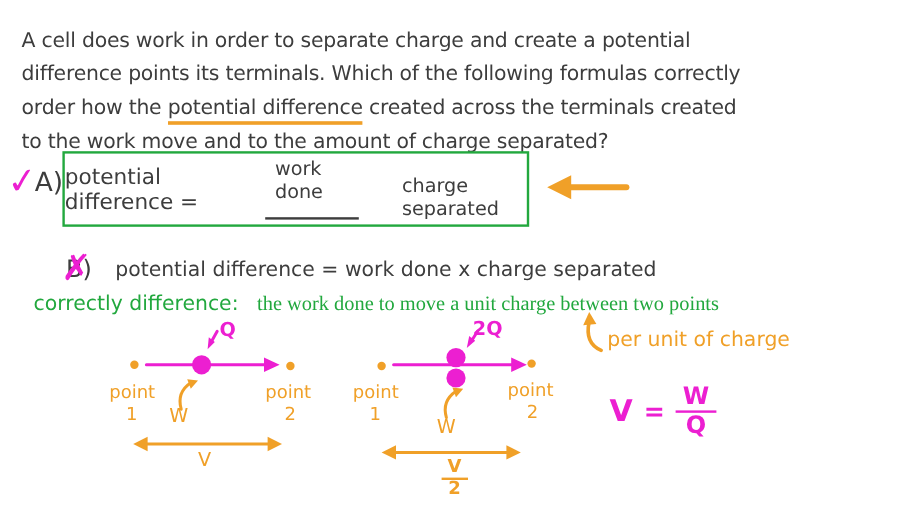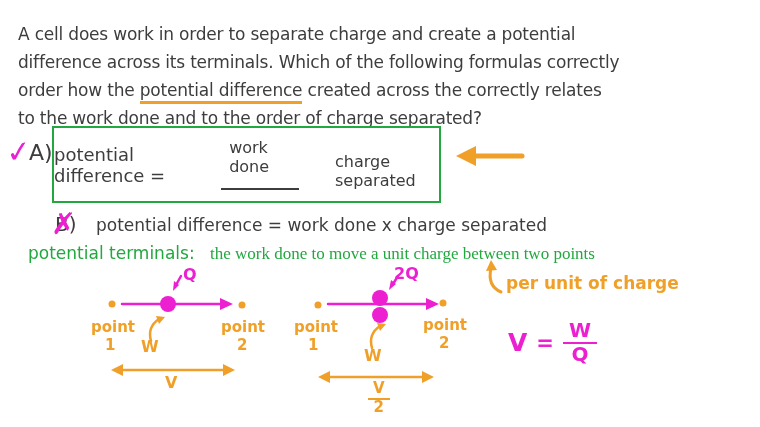--- a/index.html
+++ b/index.html
@@ -10,45 +10,45 @@
   }
   html,body{margin:0;padding:0;background:#fff;}
   #canvas{
     position:relative;width:760px;height:427px;background:#ffffff;
     font-family:"DejaVu Sans",sans-serif;color:var(--ink);overflow:hidden;
   }
   .abs{position:absolute;}
   .qline{font-size:17px;letter-spacing:-0.2px;white-space:nowrap;color:var(--ink);}
   .hl-underline{border-bottom:3px solid var(--orange);padding-bottom:1px;text-align:center;}
   .green-box{
-    left:52px;top:126px;width:389px;height:77px;border:2.5px solid var(--green);
+    left:52px;top:126px;width:389px;height:63px;border:2.5px solid var(--green);
     display:flex;align-items:center;justify-content:center;gap:12px;box-sizing:border-box;
   }
   .frac{display:inline-flex;line-height:1.15;gap:36px;}
   .frac .num{border-bottom:2px solid var(--ink);padding:0 8px 2px;}
   .frac .den{padding-top:14px;}
   .mfrac{display:inline-flex;flex-direction:column;align-items:center;line-height:1.05;color:var(--magenta);font-weight:bold;}
   .mfrac .num{border-bottom:2.5px solid var(--magenta);padding:0 6px 1px;}
   .ofrac{display:inline-flex;flex-direction:column;align-items:center;line-height:1.05;color:var(--orange);font-weight:bold;}
   .ofrac .num{border-bottom:2.5px solid var(--orange);padding:0 5px 1px;}
-  .olabel{color:var(--orange);font-weight:bold;white-space:nowrap;}
+  .olabel{color:var(--orange);font-weight:normal;white-space:nowrap;}
   .mlabel{color:var(--magenta);font-weight:bold;white-space:nowrap;}
   .glabel{color:var(--green);white-space:nowrap;}
 </style>
 </head>
 <body>
 
 <div id="canvas">
 
   <div class="abs qline" style="left:18px;top:24px;">A cell does work in order to separate charge and create a potential</div>
-  <div class="abs qline" style="left:18px;top:52px;">difference across its terminals. Which of the following formulas correctly</div>
+  <div class="abs qline" style="left:18px;top:52px;">difference points its terminals. Which of the following formulas correctly</div>
   <div class="abs qline" style="left:18px;top:80px;">
-    <span>order how the </span><span class="hl-underline">potential difference</span><span> created across the correctly relates</span>
+    <span>order how the </span><span class="hl-underline">potential difference</span><span> created across the terminals created</span>
   </div>
-  <div class="abs qline" style="left:18px;top:108px;">to the work done and to the order of charge separated?</div>
+  <div class="abs qline" style="left:18px;top:108px;">to the work move and to the amount of charge separated?</div>
 
   <div class="abs mlabel" style="left:6px;top:134px;font-size:30px;transform:rotate(-6deg);">✓</div>
   <div class="abs" style="left:29px;top:140px;font-size:22px;">A)</div>
 
   <div class="abs green-box">
     <span style="font-size:18px;">potential difference =</span>
     <span class="frac" style="font-size:16px;">
       <span class="num">work done</span>
       <span class="den">charge separated</span>
     </span>
@@ -57,21 +57,21 @@
   <svg class="abs" style="left:452px;top:142px;" width="76" height="28">
     <line x1="20" y1="14" x2="70" y2="14" stroke="#F0A028" stroke-width="5" stroke-linecap="round"></line>
     <polygon points="4,14 24,4 24,24" fill="#F0A028"></polygon>
   </svg>
 
   <div class="abs" style="left:55px;top:212px;font-size:20px;">B)</div>
   <div class="abs mlabel" style="left:51px;top:206px;font-size:30px;">✗</div>
   <div class="abs" style="left:96px;top:215px;font-size:17px;white-space:nowrap;text-align:right;">potential difference = work done x charge separated</div>
 
   <div class="abs glabel" style="left:28px;top:243px;font-size:17px;">
-    <span>potential terminals:</span>
+    <span>correctly difference:</span>
     <span style="margin-left:10px;font-family:Liberation Serif, serif;">the work done to move a unit charge between two points</span>
   </div>
 
   <svg class="abs" style="left:483px;top:258px;" width="24" height="36">
     <path d="M 18,34 Q 4,28 8,10" stroke="#F0A028" stroke-width="3" fill="none" stroke-linecap="round"></path>
     <polygon points="8,2 3,13 14,12" fill="#F0A028"></polygon>
   </svg>
   <div class="abs olabel" style="left:506px;top:273px;font-size:17px;">per unit of charge</div>
 
   <div class="abs" style="left:85px;top:265px;width:180px;height:130px;">

